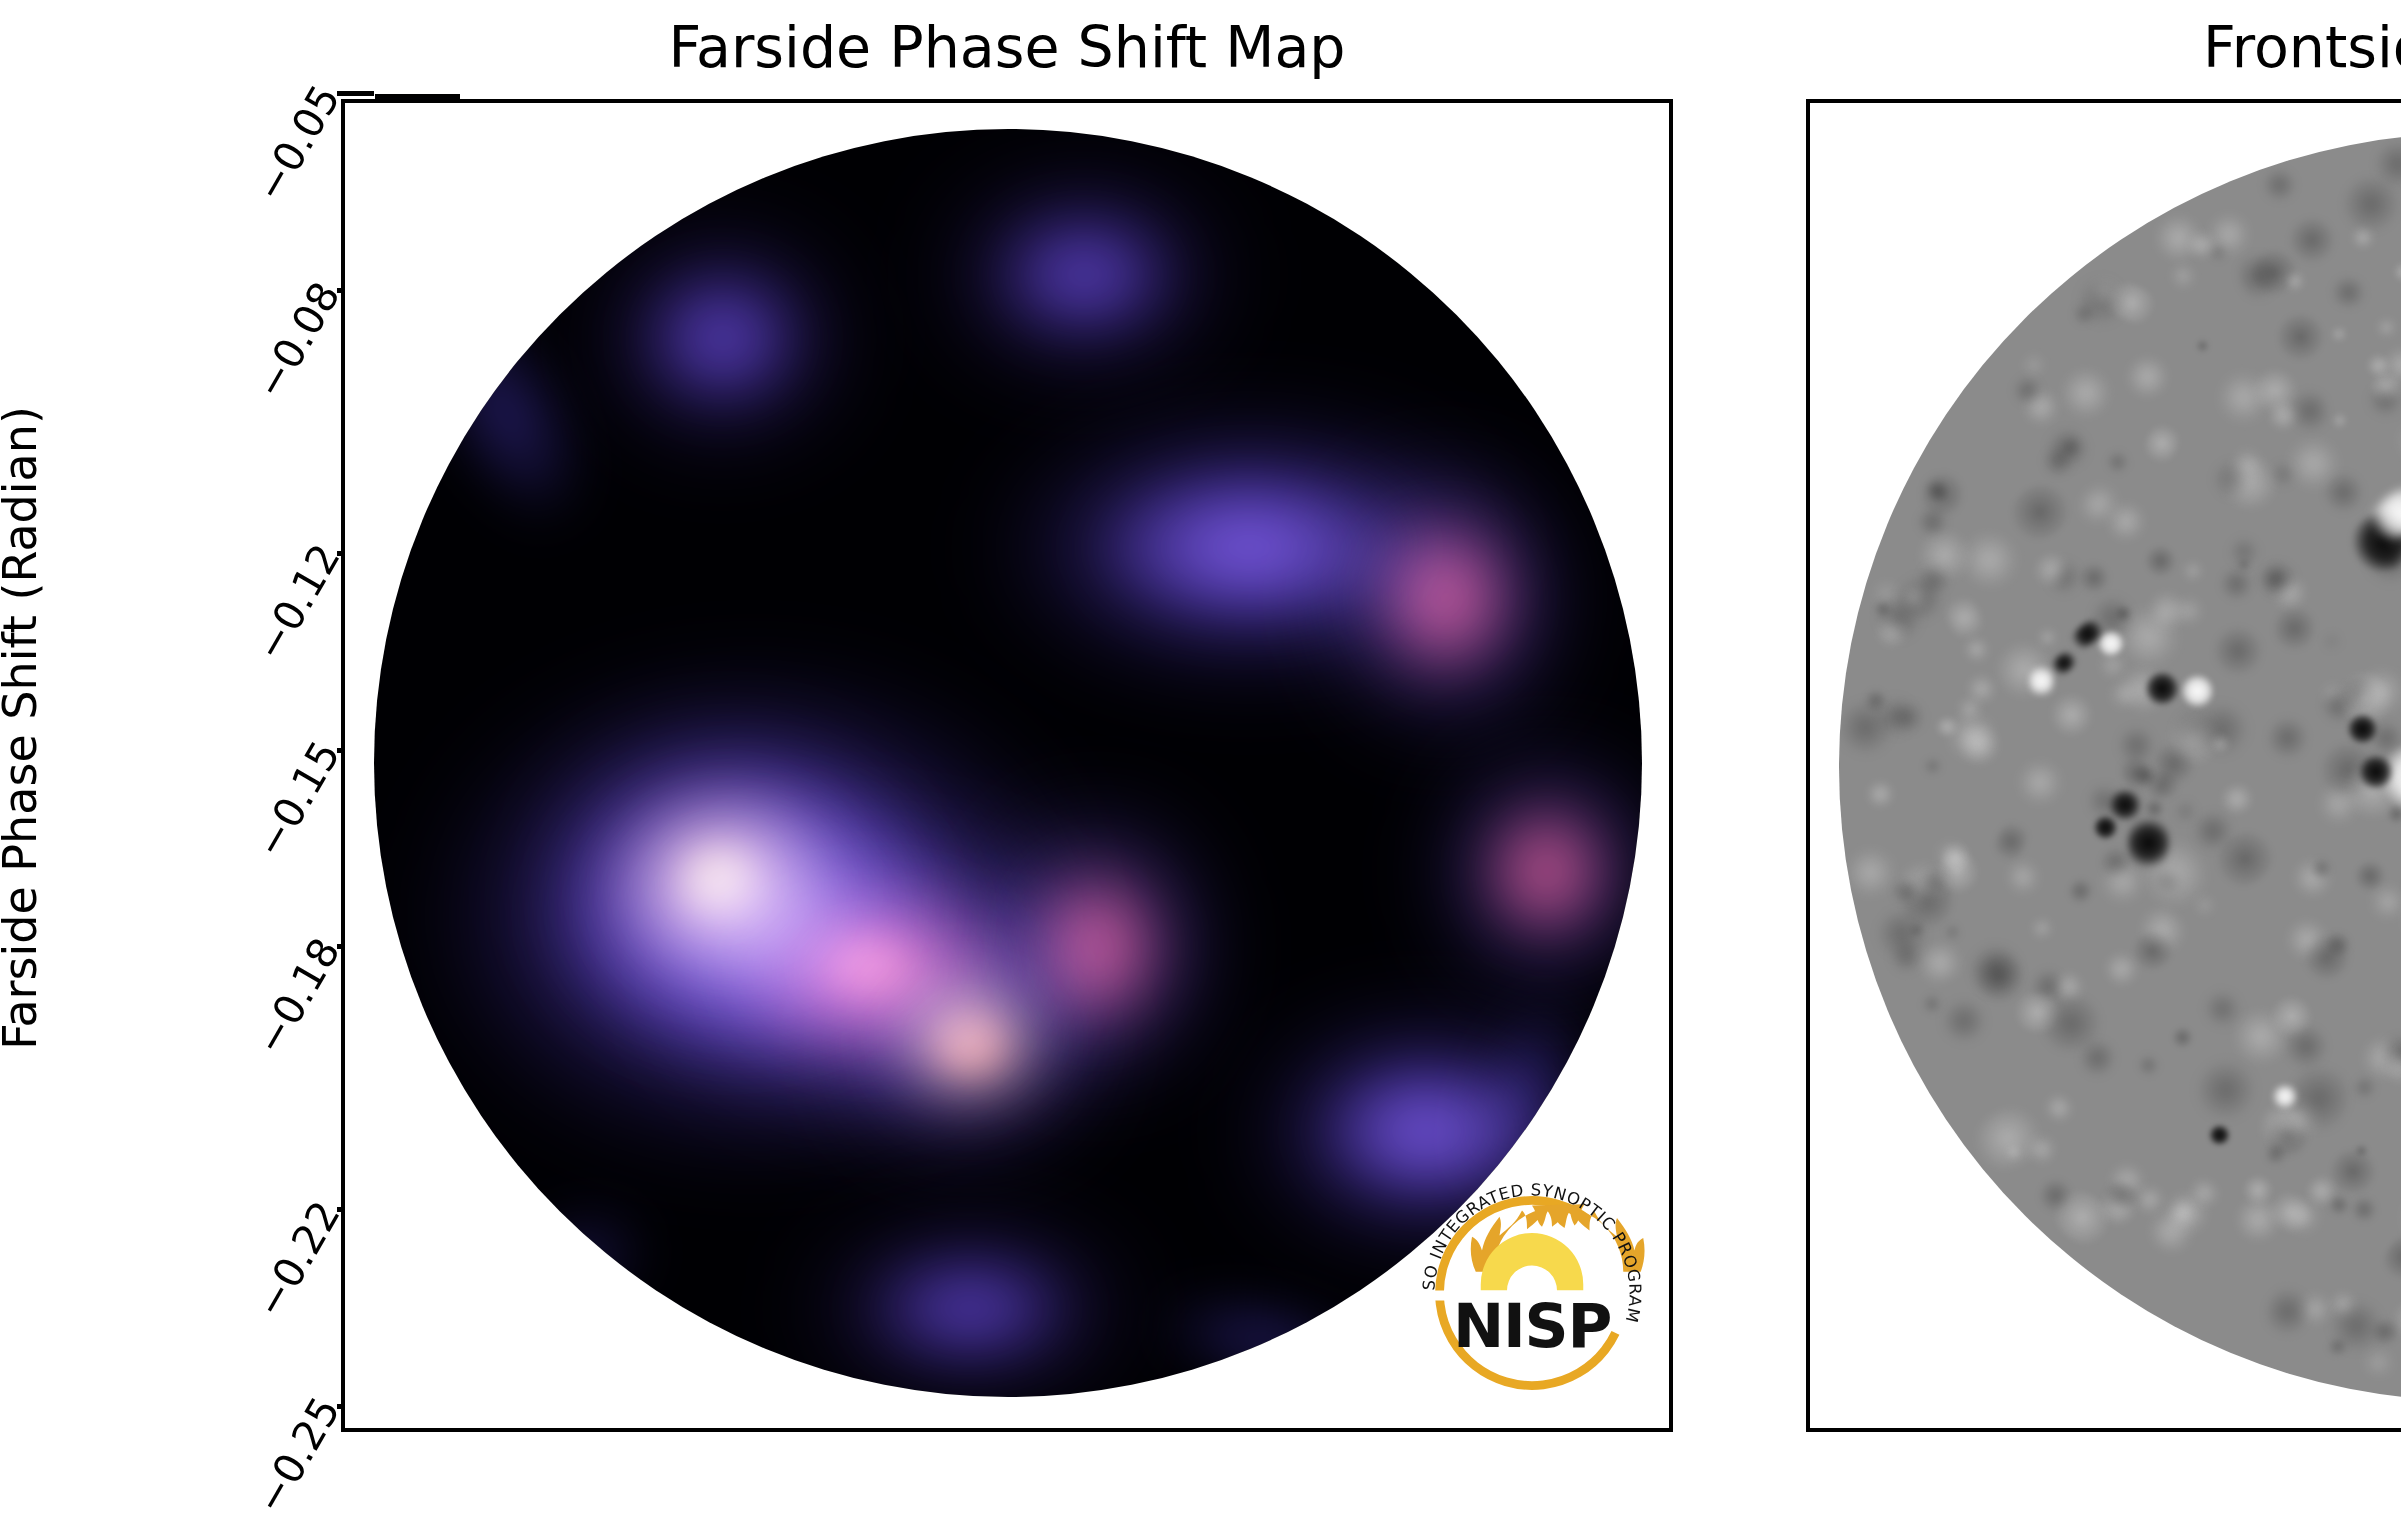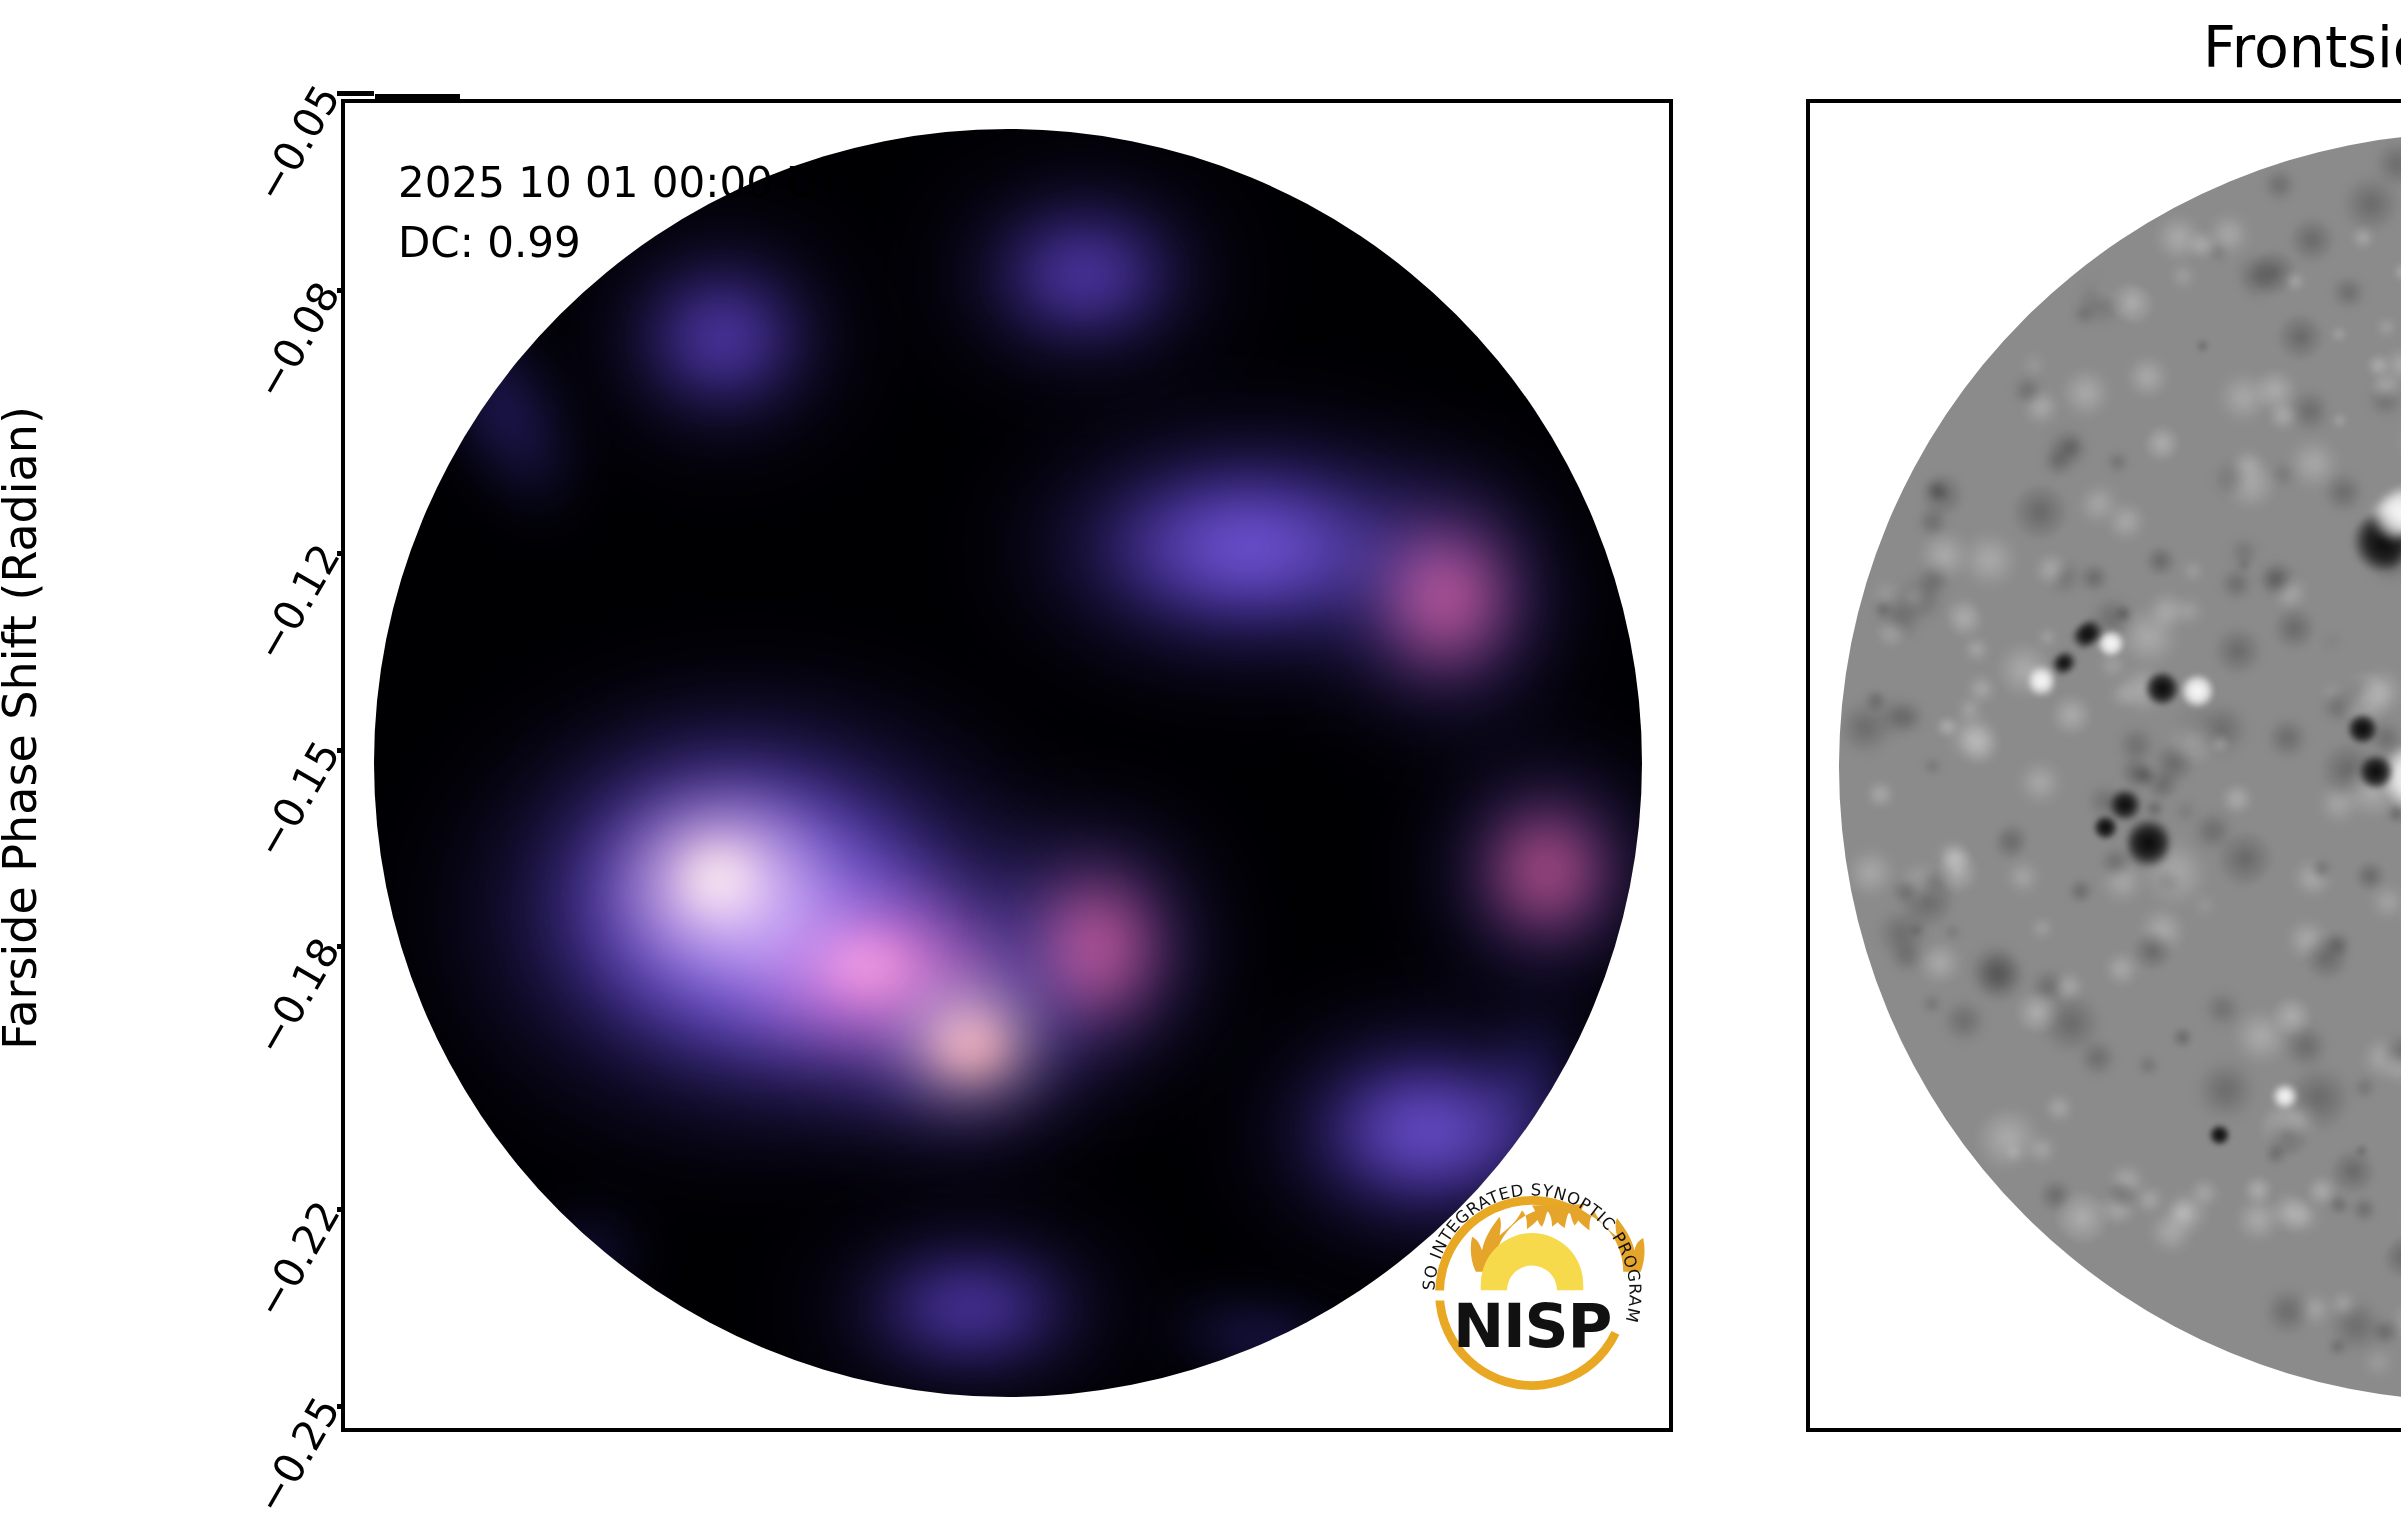--- a/index.html
+++ b/index.html
@@ -76,20 +76,21 @@
         <div class="cb-lab" style="position: absolute; left: 0px; top: 721px; width: 329px; text-align: right; transform-origin: 100% 50%; transform: rotate(-60deg);">−0.15</div>
         <div class="cb-tick" style="position: absolute; left: 337px; top: 944px; width: 37px; border-top: 5.3px solid rgb(0, 0, 0);"></div>
         <div class="cb-lab" style="position: absolute; left: 0px; top: 918px; width: 329px; text-align: right; transform-origin: 100% 50%; transform: rotate(-60deg);">−0.18</div>
         <div class="cb-tick" style="position: absolute; left: 337px; top: 1207px; width: 37px; border-top: 5.3px solid rgb(0, 0, 0);"></div>
         <div class="cb-lab" style="position: absolute; left: 0px; top: 1181px; width: 329px; text-align: right; transform-origin: 100% 50%; transform: rotate(-60deg);">−0.22</div>
         <div class="cb-tick" style="position: absolute; left: 337px; top: 1404px; width: 37px; border-top: 5.3px solid rgb(0, 0, 0);"></div>
         <div class="cb-lab" style="position: absolute; left: 0px; top: 1377px; width: 329px; text-align: right; transform-origin: 100% 50%; transform: rotate(-60deg);">−0.25</div>
       </div>
   </div>
 
+  <div class="panel-title" id="title-left">Farside Phase Shift Map</div>
 
   <div class="panel" id="panel-left">
 
     <div id="farside-disk">
 
     <div class="blob" style="left: 162px; top: 597px; width: 373px; height: 314px; filter: blur(46px); background: radial-gradient(rgba(98, 70, 215, 0.96) 0%, rgba(50, 28, 130, 0) 68%, rgba(0, 0, 0, 0) 80%);"></div>
         <div class="blob" style="left: 36px; top: 531px; width: 688px; height: 511px; filter: blur(46px); background: radial-gradient(rgba(78, 55, 190, 0.92) 0%, rgba(45, 25, 120, 0) 68%, rgba(0, 0, 0, 0) 80%);"></div>
         <div class="blob" style="left: 265px; top: 696px; width: 472px; height: 295px; filter: blur(46px); background: radial-gradient(rgba(98, 70, 215, 0.96) 0%, rgba(50, 28, 130, 0) 68%, rgba(0, 0, 0, 0) 80%);"></div>
         <div class="blob" style="left: 462px; top: 799px; width: 267px; height: 228px; filter: blur(46px); background: radial-gradient(rgba(98, 70, 215, 0.96) 0%, rgba(50, 28, 130, 0) 68%, rgba(0, 0, 0, 0) 80%);"></div>
         <div class="blob" style="left: 605px; top: 676px; width: 236px; height: 283px; filter: blur(46px); background: radial-gradient(rgba(98, 70, 215, 0.96) 0%, rgba(50, 28, 130, 0) 68%, rgba(0, 0, 0, 0) 80%);"></div>
@@ -114,24 +115,20 @@
         <div class="blob" style="left: 482px; top: 1122px; width: 228px; height: 114px; filter: blur(28px); background: radial-gradient(rgba(78, 55, 190, 0.92) 0%, rgba(45, 25, 120, 0) 68%, rgba(0, 0, 0, 0) 80%);"></div>
         <div class="blob" style="left: 294px; top: 705px; width: 101px; height: 91px; filter: blur(16.3px); background: radial-gradient(rgba(250, 200, 70, 0.99) 0%, rgba(225, 70, 45, 0) 68%, rgba(0, 0, 0, 0) 80%);"></div>
         <div class="blob" style="left: 429px; top: 796px; width: 127px; height: 81px; filter: blur(17.3px); background: radial-gradient(rgba(226, 70, 48, 0.97) 0%, rgba(92, 50, 190, 0) 68%, rgba(0, 0, 0, 0) 80%);"></div>
         <div class="blob" style="left: 548px; top: 875px; width: 96px; height: 81px; filter: blur(15.4px); background: radial-gradient(rgba(226, 70, 48, 0.97) 0%, rgba(92, 50, 190, 0) 68%, rgba(0, 0, 0, 0) 80%);"></div>
         <div class="blob" style="left: 76px; top: 165px; width: 114px; height: 241px; transform: rotate(-28deg); filter: blur(25px); background: radial-gradient(rgba(70, 55, 190, 0.55) 0%, rgba(30, 20, 90, 0) 72%);"></div>
         <div class="blob" style="left: 127px; top: 1084px; width: 152px; height: 101px; transform: rotate(-30deg); filter: blur(25px); background: radial-gradient(rgba(70, 55, 190, 0.4) 0%, rgba(30, 20, 90, 0) 72%);"></div>
         <div class="blob" style="left: 780px; top: 1173px; width: 216px; height: 76px; transform: rotate(10deg); filter: blur(25px); background: radial-gradient(rgba(70, 55, 190, 0.55) 0%, rgba(30, 20, 90, 0) 72%);"></div>
         <div class="blob" style="left: 1103px; top: 856px; width: 89px; height: 216px; transform: rotate(22deg); filter: blur(25px); background: radial-gradient(rgba(70, 55, 190, 0.45) 0%, rgba(30, 20, 90, 0) 72%);"></div>
       </div>
 
-    <div id="stamp">
-      <div>2025 10 01 00:00 UT</div>
-      <div>DC: 0.99</div>
-    </div>
 
     <div class="nisp">
       <svg viewBox="0 0 200 200" xmlns="http://www.w3.org/2000/svg">
         <defs>
           <path id="ringpathL" d="M 100,100 m -78,0 a 78,78 0 1,1 156,0 a 78,78 0 1,1 -156,0" fill="none"></path>
         </defs>
 
         <circle cx="100" cy="100" r="74" fill="none" stroke="#e8a824" stroke-width="7" stroke-dasharray="232 100" transform="rotate(128 100 100)"></circle>
 
         <g fill="#e5a52a">

